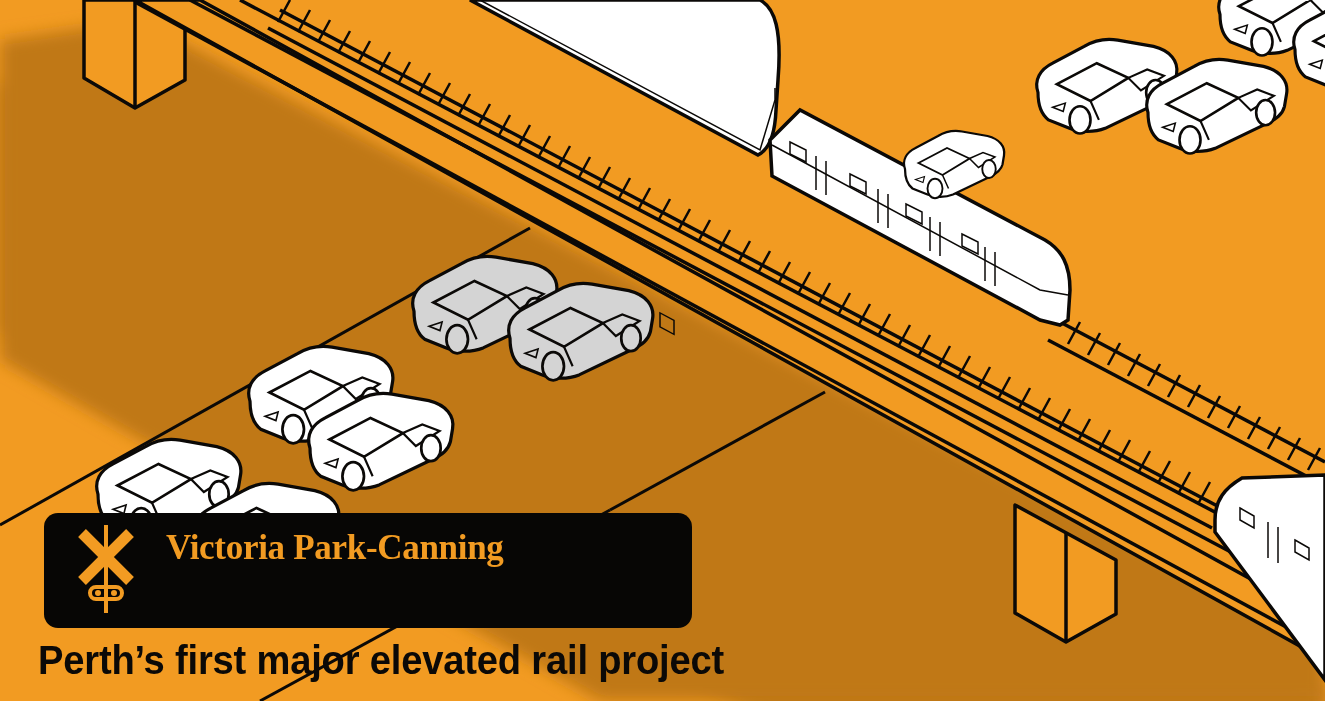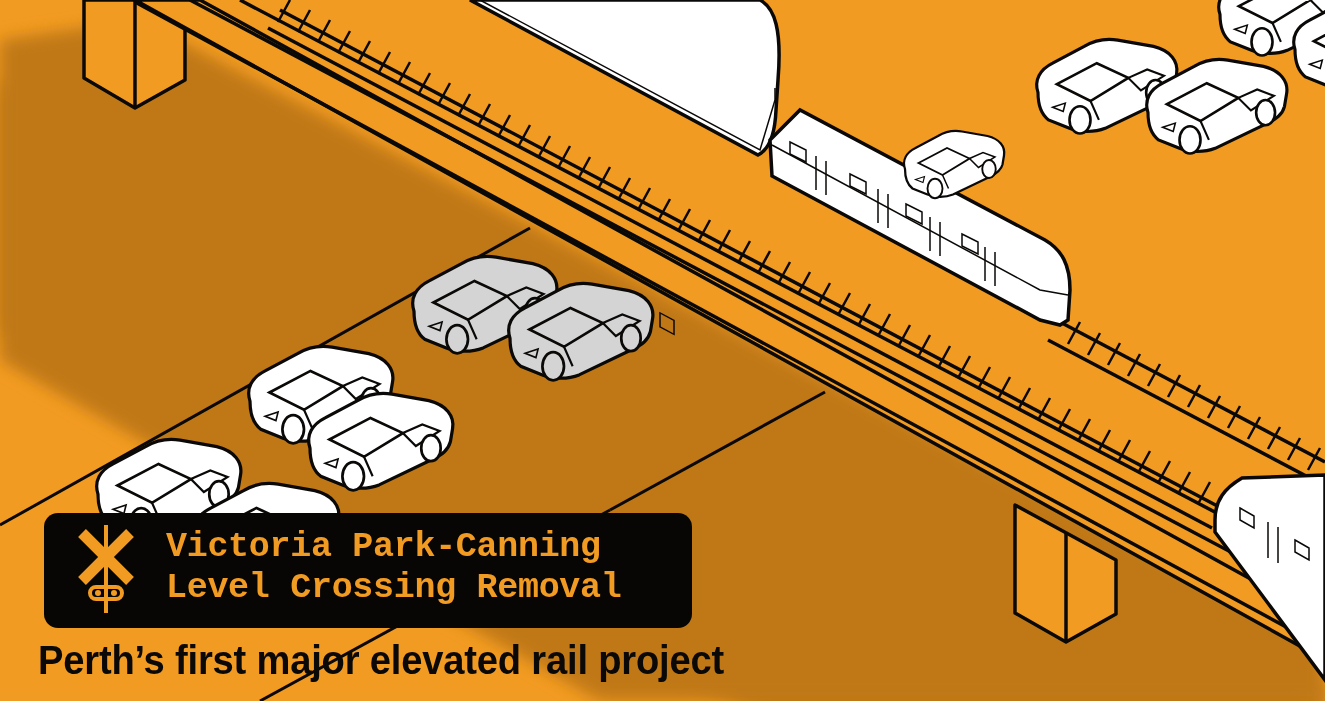--- a/index.html
+++ b/index.html
@@ -1,20 +1,20 @@
 <!DOCTYPE html>
 <html><head>
 <meta charset="utf-8">
 <style>
   html, body { margin:0; padding:0; }
   body { width:1325px; height:701px; overflow:hidden; position:relative; background:#f29b22; font-family:"Liberation Sans", sans-serif; }
   #scene { position:absolute; left:0; top:0; width:1325px; height:701px; }
   .badge { position:absolute; left:44px; top:513px; width:648px; height:115px; background:#070605; border-radius:14px; box-sizing:border-box; }
   .badge-icon { position:absolute; left:34px; top:12px; width:56px; height:90px; }
-  .badge-title { position:absolute; left:122px; top:14px; color:#f29b22; font-family:Liberation Mono, monospace; font-weight:bold; font-size:35px; line-height:41px; letter-spacing:-0.3px; white-space:nowrap; }
+  .badge-title { position:absolute; left:122px; top:14px; color:#f29b22; font-family:Liberation Serif, serif; font-weight:bold; font-size:35px; line-height:41px; letter-spacing:-0.3px; white-space:nowrap; }
   .badge-title span { display:block; }
   .subtitle { position:absolute; left:38px; top:636px; color:#0b0907; font-family:"Liberation Sans", sans-serif; font-weight:bold; font-size:41px; line-height:48px; letter-spacing:-0.2px; white-space:nowrap; transform:scaleX(0.93); transform-origin:left top; }
 </style>
 </head>
 <body>
 
 <svg id="scene" viewBox="0 0 1325 701" xmlns="http://www.w3.org/2000/svg">
   <defs>
     <filter id="blur8" x="-20%" y="-20%" width="140%" height="140%">
         <feGaussianBlur stdDeviation="8"></feGaussianBlur>
@@ -131,17 +131,16 @@
       <line x1="4" y1="8" x2="52" y2="56" stroke-width="11"></line>
       <line x1="52" y1="8" x2="4" y2="56" stroke-width="11"></line>
       <line x1="28" y1="0" x2="28" y2="88" stroke-width="4"></line>
       <rect x="12" y="62" width="32" height="12" rx="6" stroke-width="4"></rect>
     </g>
     <circle cx="20" cy="68" r="3" fill="#f29b22"></circle>
     <circle cx="36" cy="68" r="3" fill="#f29b22"></circle>
   </svg>
   <div class="badge-title">
     <span>Victoria Park-Canning</span>
-    <span>Level Crossing Removal</span>
   </div>
 </div>
 
 <div class="subtitle">Perth’s first major elevated rail project</div>
 
 </body></html>

